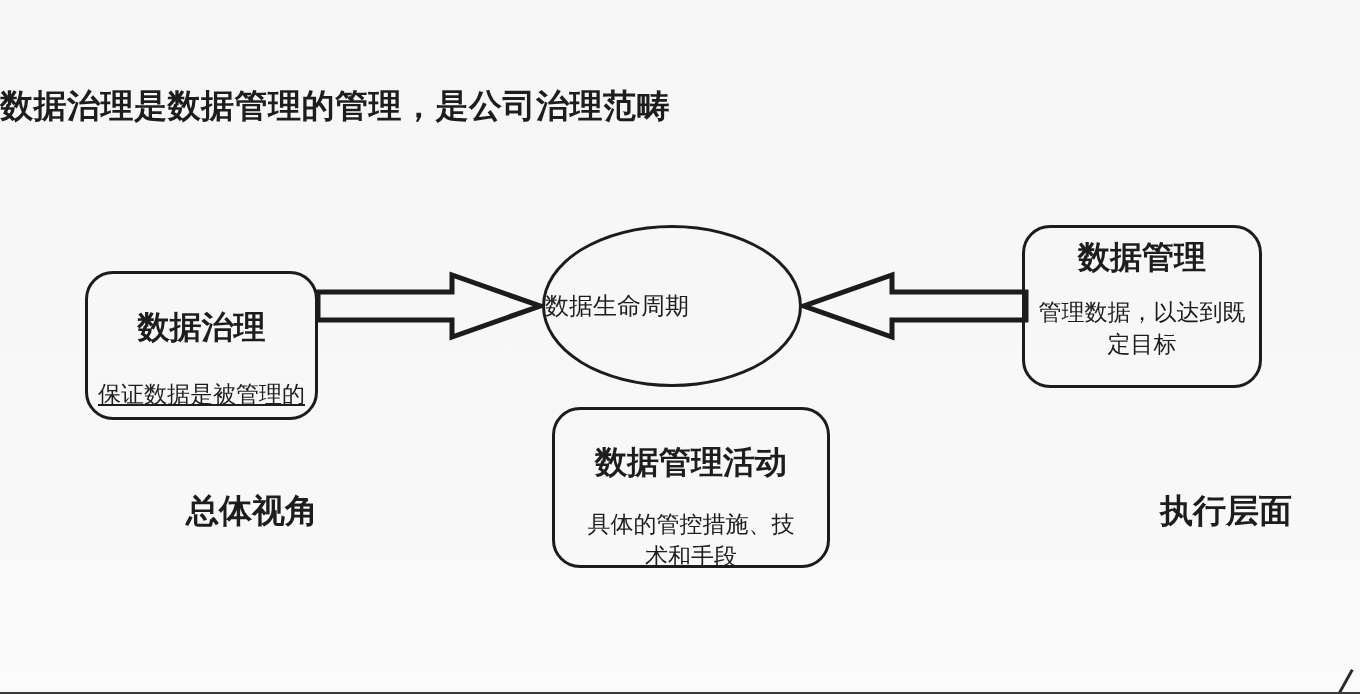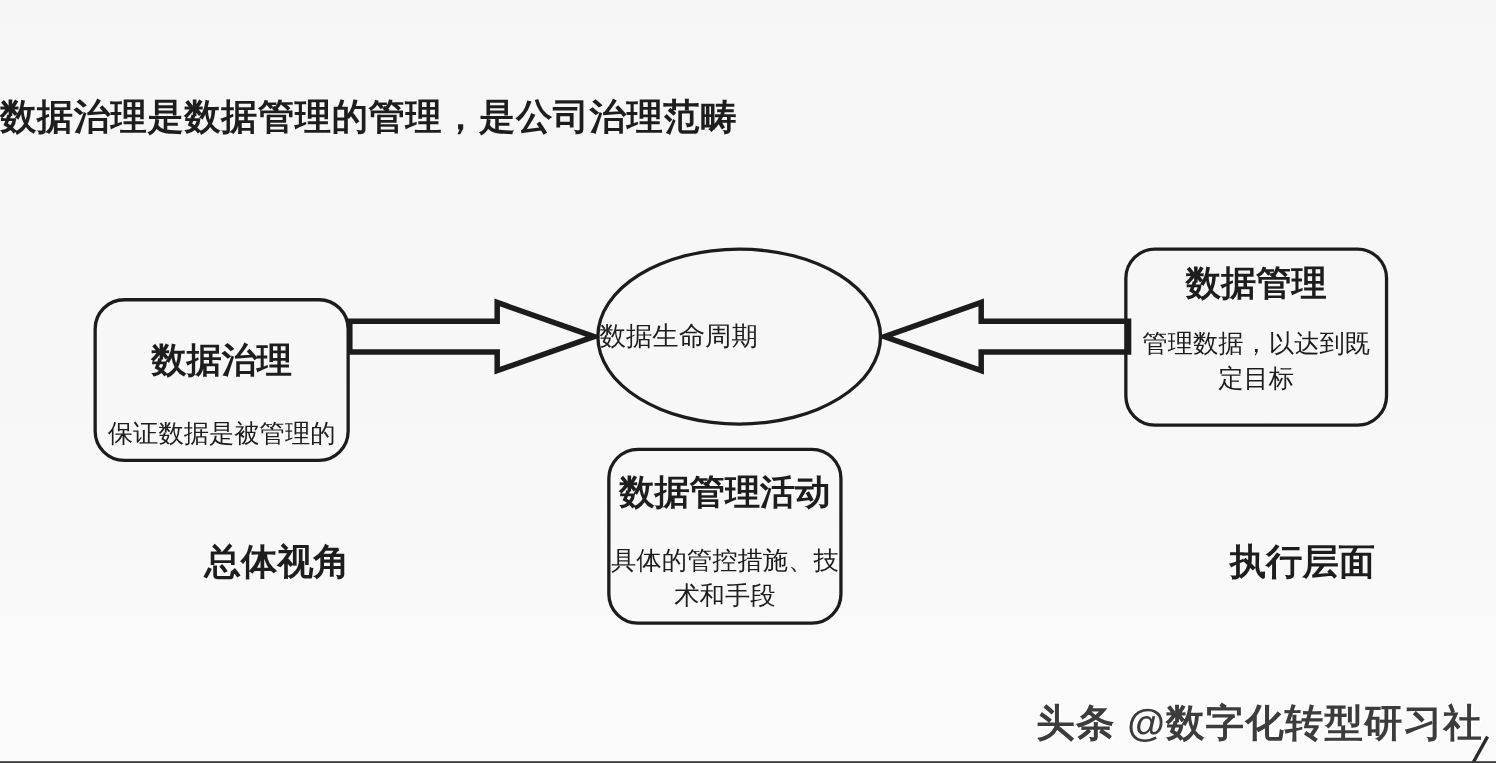--- a/index.html
+++ b/index.html
@@ -41,24 +41,24 @@
     white-space:nowrap;
   }
   .node-subtitle{
     font-size:23px;
     line-height:32px;
     text-align:center;
     width:214px;
     color:var(--text);
   }
   .box-governance{left:85px;top:227px;width:233px;height:149px;padding-top:32px;margin-top:44px;}
-  .box-governance .node-subtitle{margin-top:28px;width:224px;}
+  .box-governance .node-subtitle{margin-top:28px;width:224px;text-decoration:underline;}
   .box-management{left:1022px;top:225px;width:240px;height:163px;padding-top:8px;}
   .box-management .node-subtitle{margin-top:16px;}
-  .box-activities{left:552px;top:407px;width:214px;height:161px;padding-top:16px;}
+  .box-activities{left:552px;top:407px;width:278px;height:161px;padding-top:31px;}
   .box-activities .node-subtitle{margin-top:23px;}
   .ellipse{
     position:absolute;left:542px;top:225px;width:260px;height:162px;
     border:3px solid var(--line);
     border-radius:50%;
     box-sizing:border-box;
     display:flex;align-items:center;
     font-size:24px;
     color:var(--text);
   }
@@ -67,21 +67,21 @@
   .arrow-right-svg{left:799px;top:270px;}
   .arrow-shape{fill:none;stroke:var(--line);stroke-width:5;stroke-linejoin:miter;}
   .side-label{
     position:absolute;
     font-size:33px;font-weight:bold;
     text-align:right;
     color:var(--text);
     white-space:nowrap;
   }
   .label-left{left:85px;width:233px;top:489px;}
-  .label-right{left:1010px;width:240px;top:489px;}
+  .label-right{left:1052px;width:240px;top:489px;}
   .watermark{
     position:absolute;right:12px;top:634px;
     font-size:35px;font-weight:bold;
     color:var(--watermark);
     letter-spacing:1px;
     text-shadow:2px 2px 0 #ffffff,-1px -1px 0 #fdfdfd;
     white-space:nowrap;
   }
   .corner-slash{
     position:absolute;left:1336px;top:665px;
@@ -125,17 +125,16 @@
     <polygon class="arrow-shape" points="3,22 137,22 137,5 225,36 137,67 137,50 3,50"></polygon>
   </svg>
 
   <svg class="arrow-svg arrow-right-svg" viewBox="0 0 230 72">
     <polygon class="arrow-shape" points="227,22 93,22 93,5 5,36 93,67 93,50 227,50"></polygon>
   </svg>
 
   <div class="side-label label-left">总体视角</div>
   <div class="side-label label-right">执行层面</div>
 
-  <div class="watermark">头条 @数字化转型研习社</div>
   <div class="corner-slash"></div>
   <div class="bottom-rule"></div>
 
 </div>
 
 </body></html>

